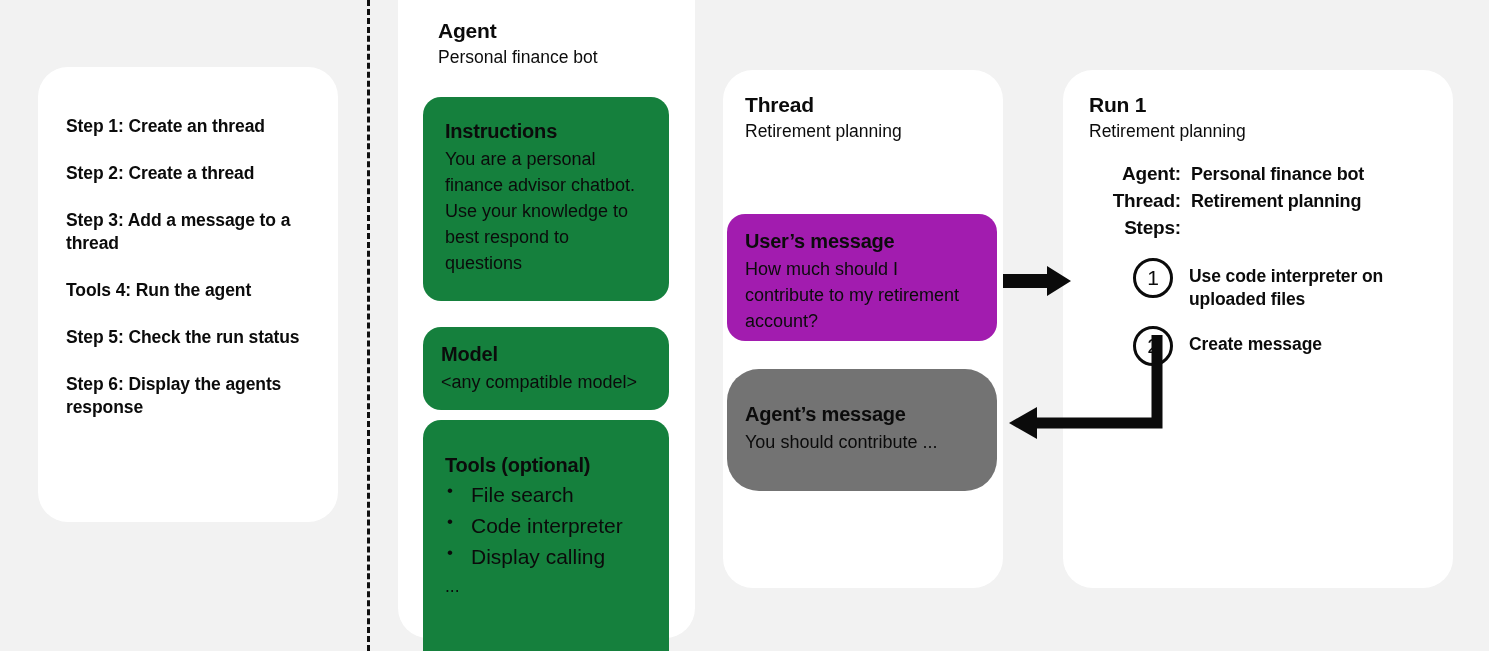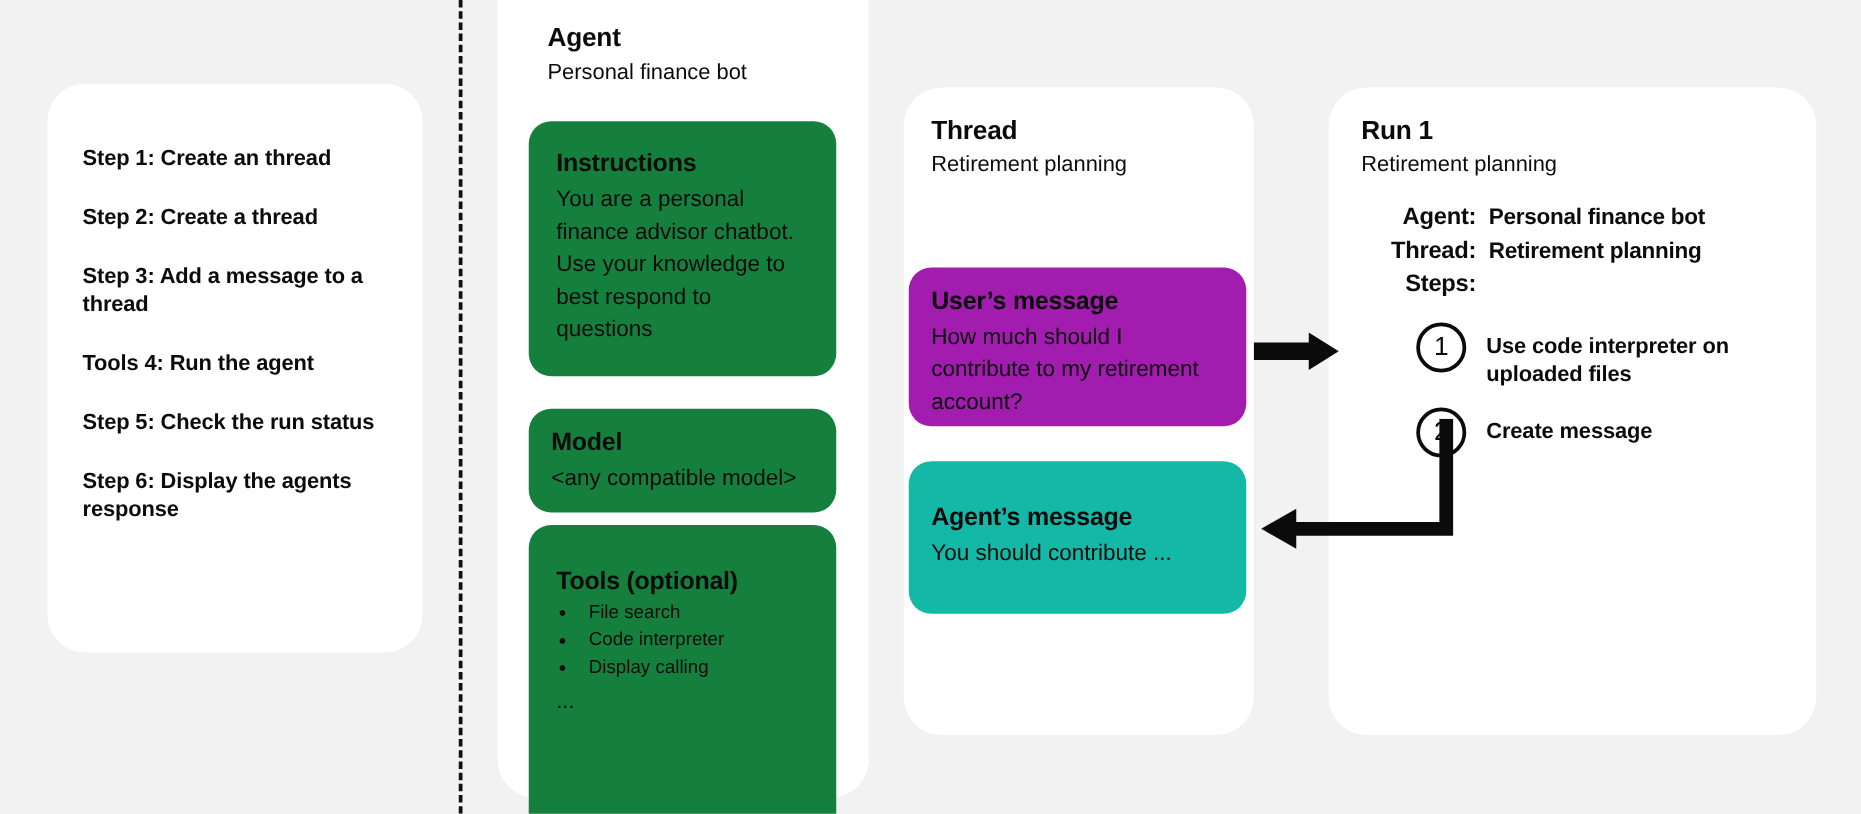--- a/index.html
+++ b/index.html
@@ -82,22 +82,22 @@
     background: #15803d;
     border-radius: 18px;
     box-sizing: border-box;
   }
   .cyan-box {
     background: #a21caf;
     border-radius: 18px;
     box-sizing: border-box;
   }
   .pink-box {
-    background: #14b8a6;
-    border-radius: 18px;
+    background: #737373;
+    border-radius: 32px;
     box-sizing: border-box;
   }
 
   .box-title {
     font-size: 20px;
     font-weight: bold;
     letter-spacing: -0.2px;
     line-height: 1.2;
   }
   .box-body {
@@ -130,21 +130,21 @@
     width: 246px;
     height: 249px;
     padding: 33px 16px 5px 22px;
   }
   .tools-list {
     list-style: none;
     margin: 2px 0 0 0;
     padding: 0;
   }
   .tools-list li {
-    font-size: 15px;
+    font-size: 21px;
     line-height: 1.48;
     padding-left: 26px;
     position: relative;
   }
   .tools-list li::before {
     content: "\2022";
     position: absolute;
     left: 2px;
     top: -1px;
     font-size: 17px;

